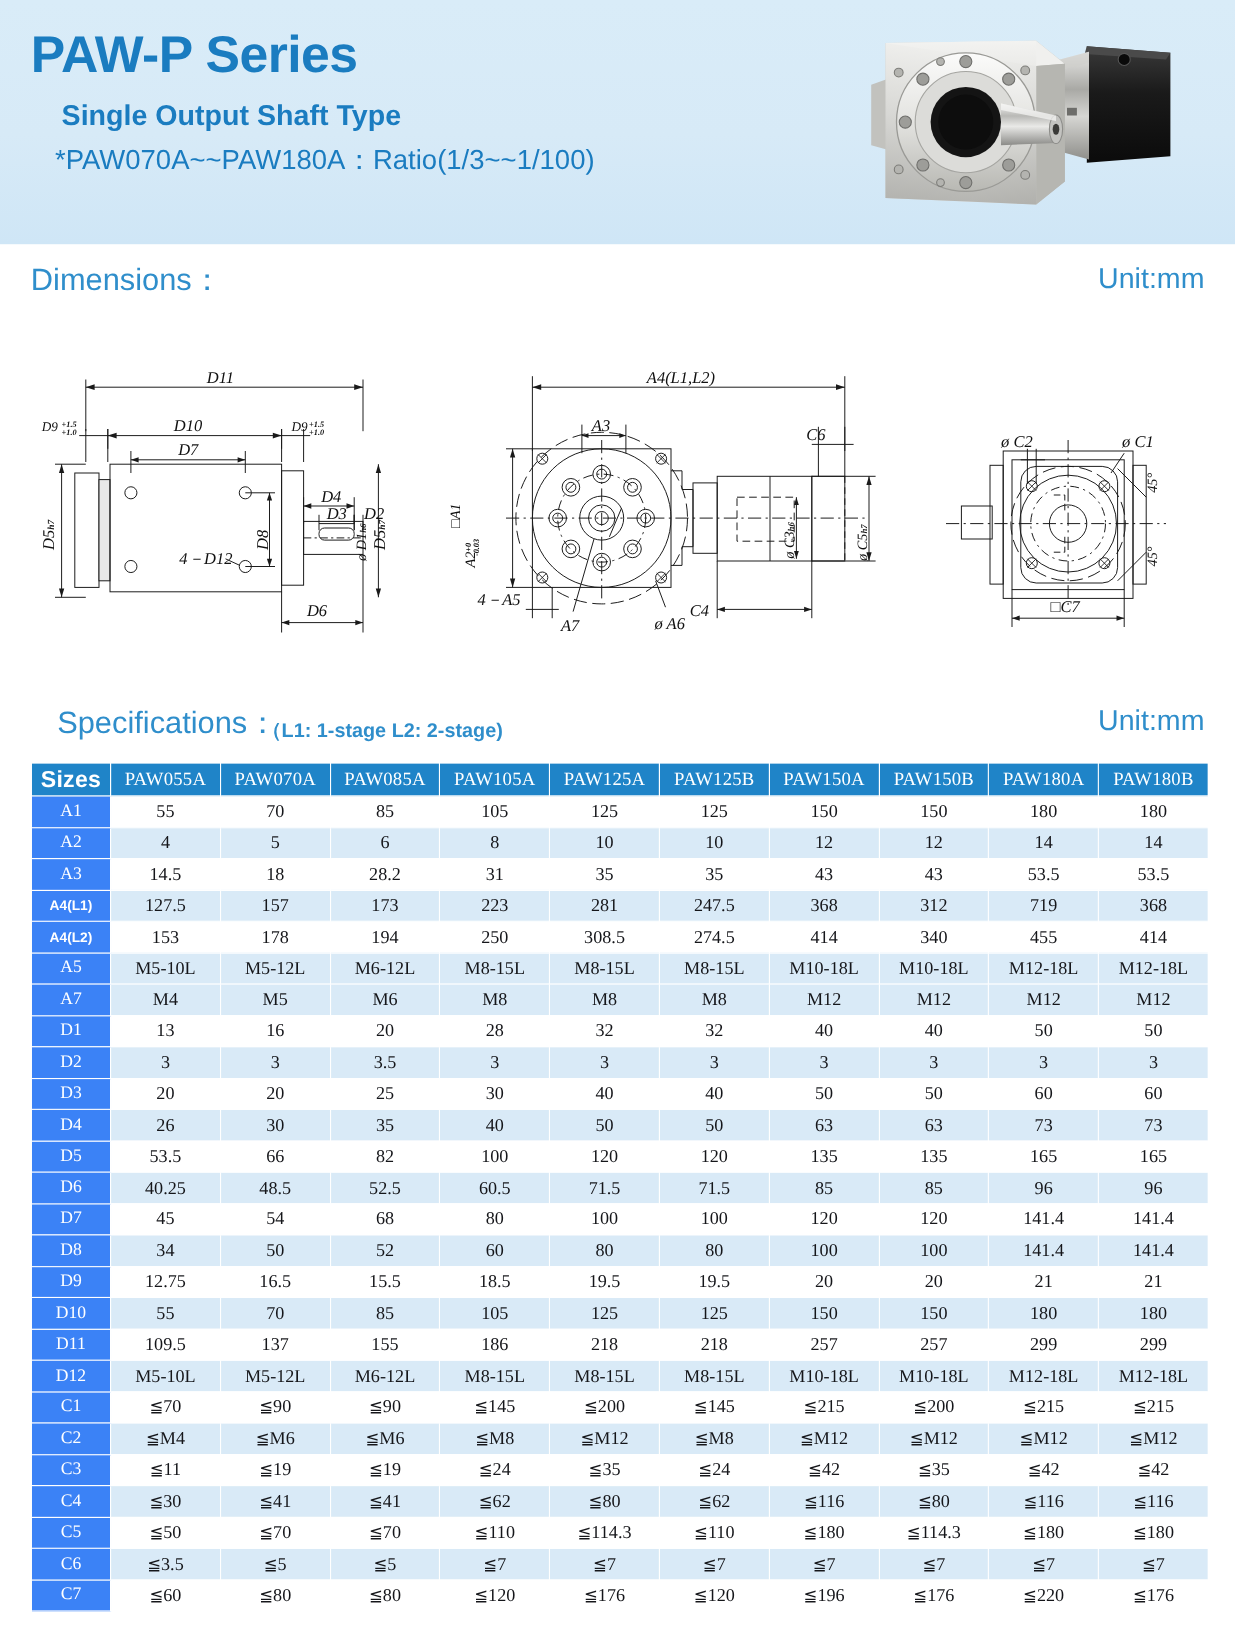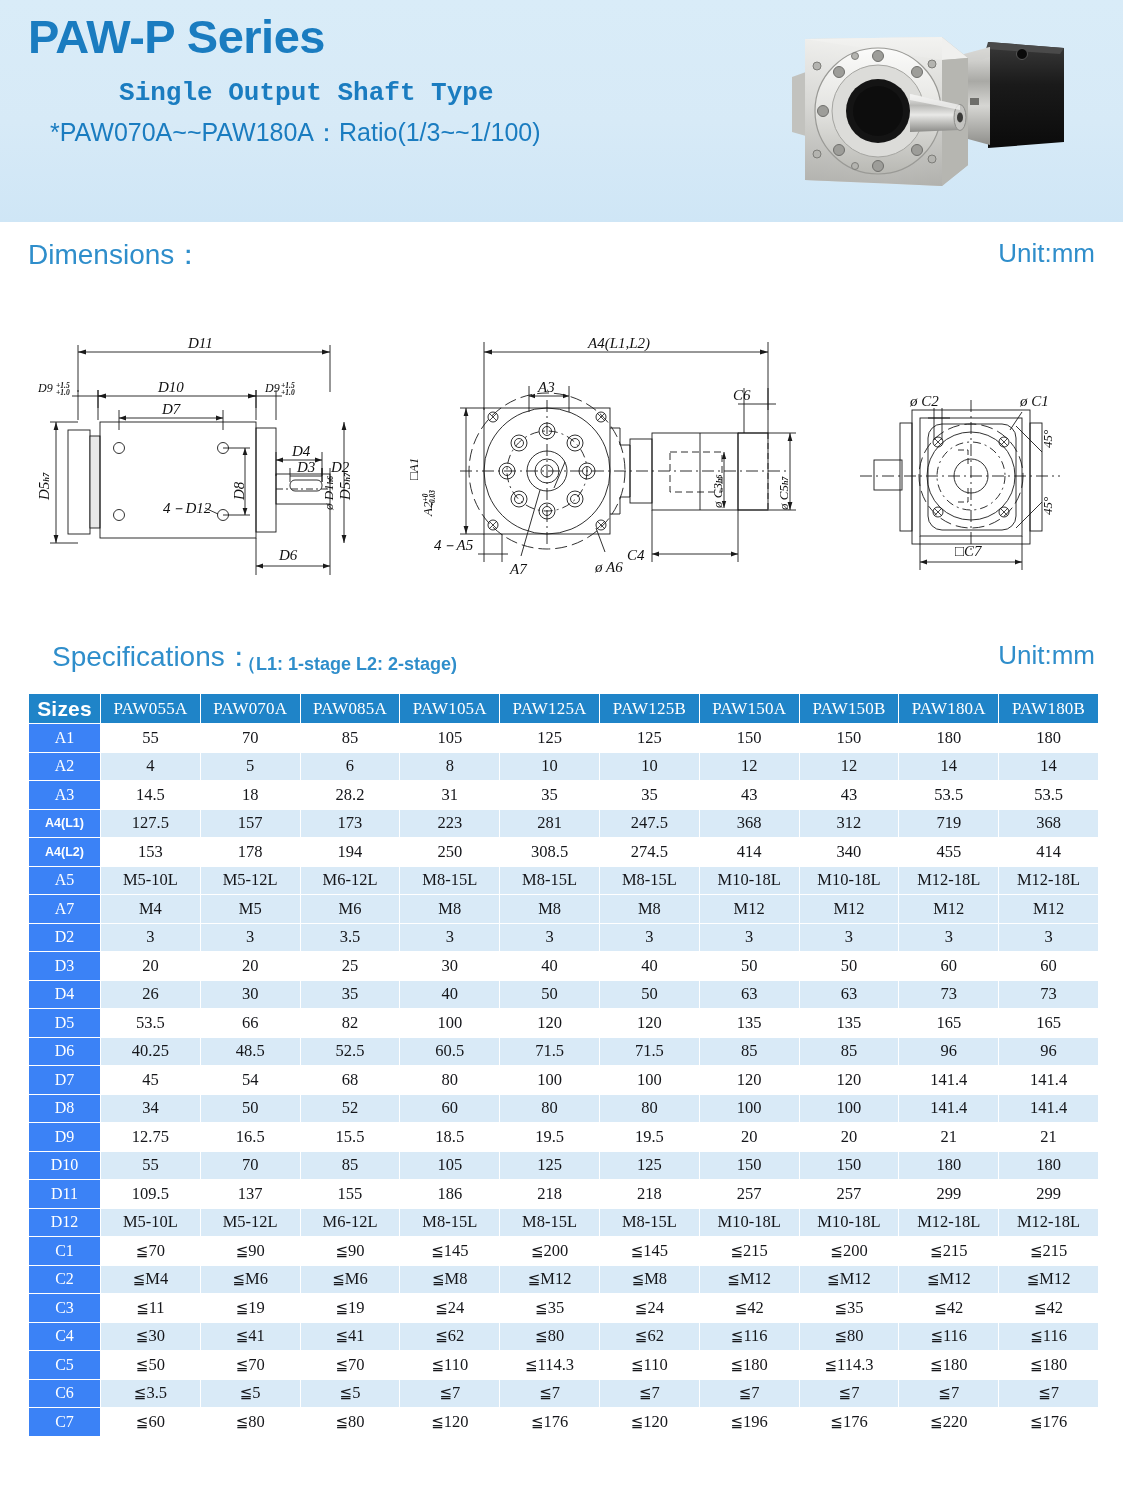--- a/index.html
+++ b/index.html
@@ -12,39 +12,38 @@
     overflow: hidden;
   }
 
   
   .banner {
     position: relative;
     width: 1123px; height: 222px;
     background: linear-gradient(to bottom, #d9ecf8 0%, #d7eaf7 55%, #cfe6f6 100%);
     overflow: hidden;
   }
-  .banner-text { position:absolute; left:28px; top:10px; }
+  .banner-text { position:absolute; left:28px; top:22px; }
   .title-main {
     font-family: "Liberation Sans", sans-serif;
     font-weight: 700;
     font-size: 47px;
     color: #1a7cc0;
     letter-spacing: -0.5px;
     line-height: 1.15;
     margin: 0 0 14px 0;
     white-space: nowrap;
   }
   .title-sub1 {
-    font-family: Liberation Mono, monospace;
+    font-family: Liberation Sans, sans-serif;
     font-weight: 700;
     font-size: 26px;
     color: #1a7cc0;
     margin: 0 0 8px 28px;
     white-space: nowrap;
-    text-align: center;
   }
   .title-sub2 {
     font-family: "Liberation Sans", sans-serif;
     font-weight: 400;
     font-size: 25px;
     color: #1a7cc0;
     margin: 0 16px 0 22px;
     white-space: nowrap;
   }
   .product-photo {
@@ -653,20 +652,33 @@
           <td class="val">M5</td>
           <td class="val">M6</td>
           <td class="val">M8</td>
           <td class="val">M8</td>
           <td class="val">M8</td>
           <td class="val">M12</td>
           <td class="val">M12</td>
           <td class="val">M12</td>
           <td class="val">M12</td>
         </tr>
+        <tr>
+          <td class="rowlabel">D1</td>
+          <td class="val">13</td>
+          <td class="val">16</td>
+          <td class="val">20</td>
+          <td class="val">28</td>
+          <td class="val">32</td>
+          <td class="val">32</td>
+          <td class="val">40</td>
+          <td class="val">40</td>
+          <td class="val">50</td>
+          <td class="val">50</td>
+        </tr>
         <tr class="alt">
           <td class="rowlabel">D2</td>
           <td class="val">3</td>
           <td class="val">3</td>
           <td class="val">3.5</td>
           <td class="val">3</td>
           <td class="val">3</td>
           <td class="val">3</td>
           <td class="val">3</td>
           <td class="val">3</td>

